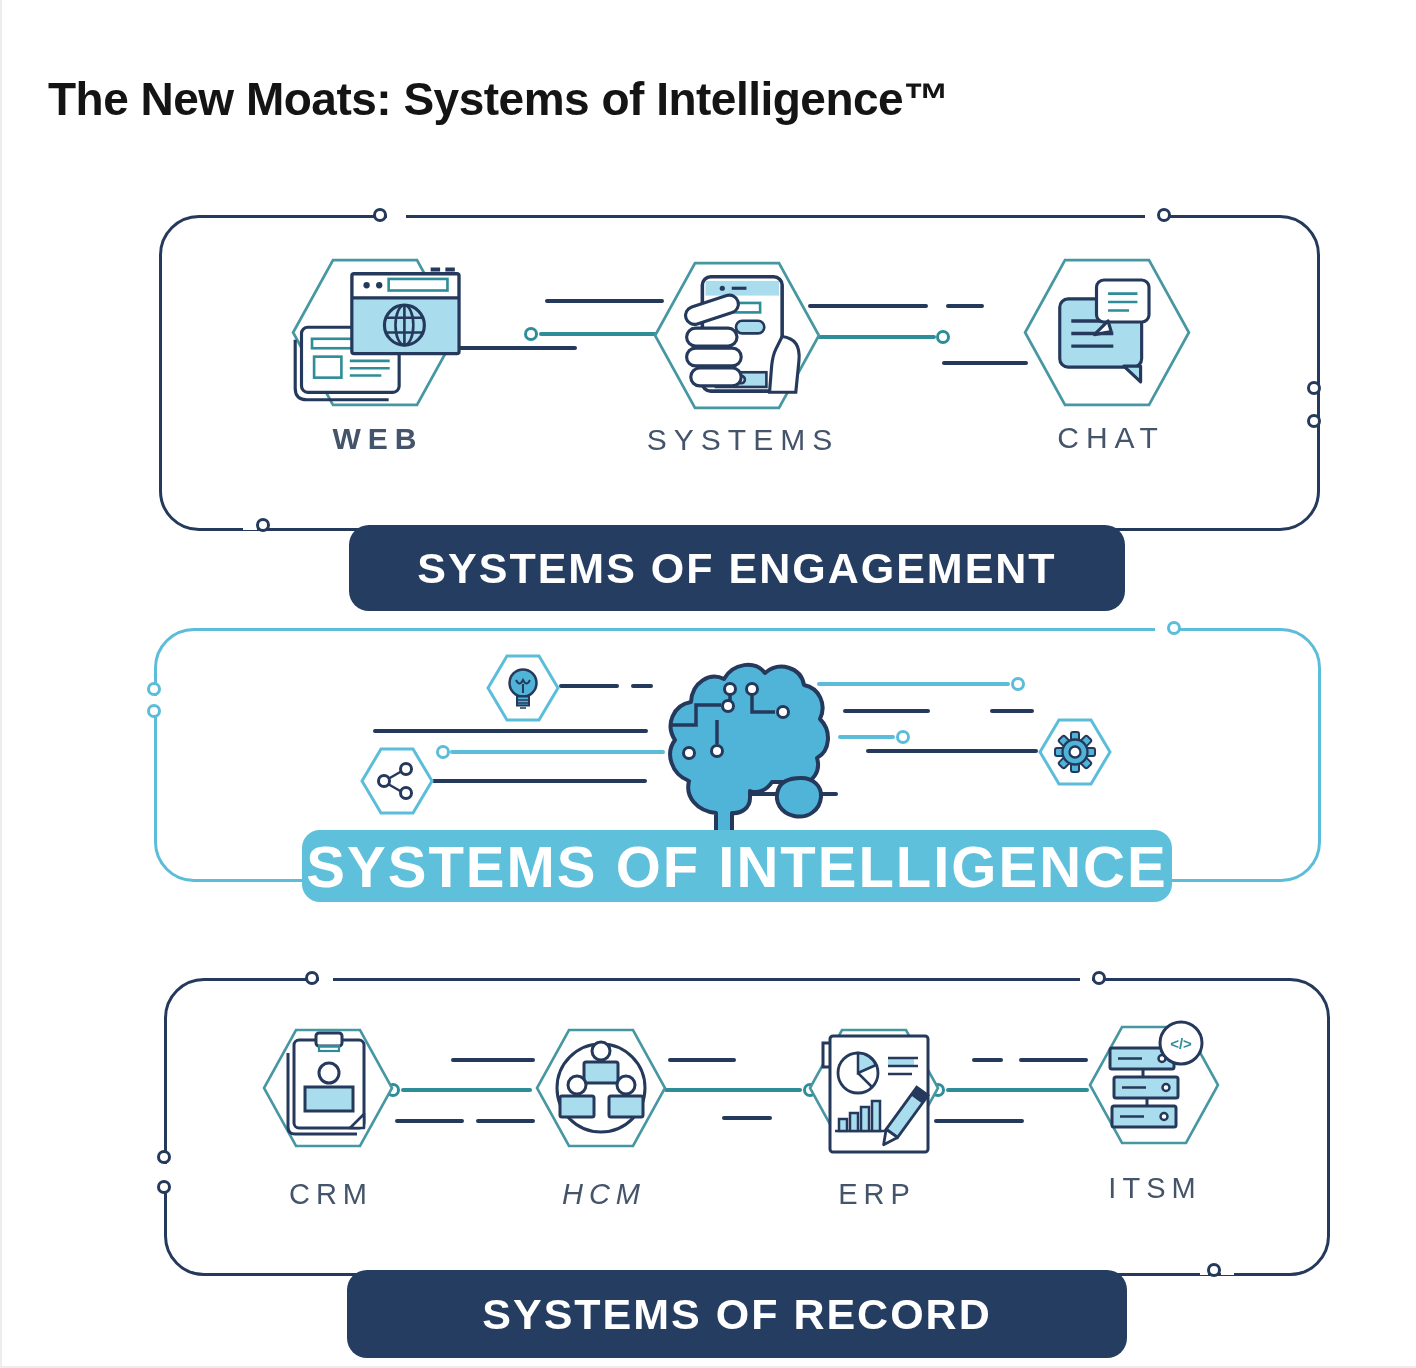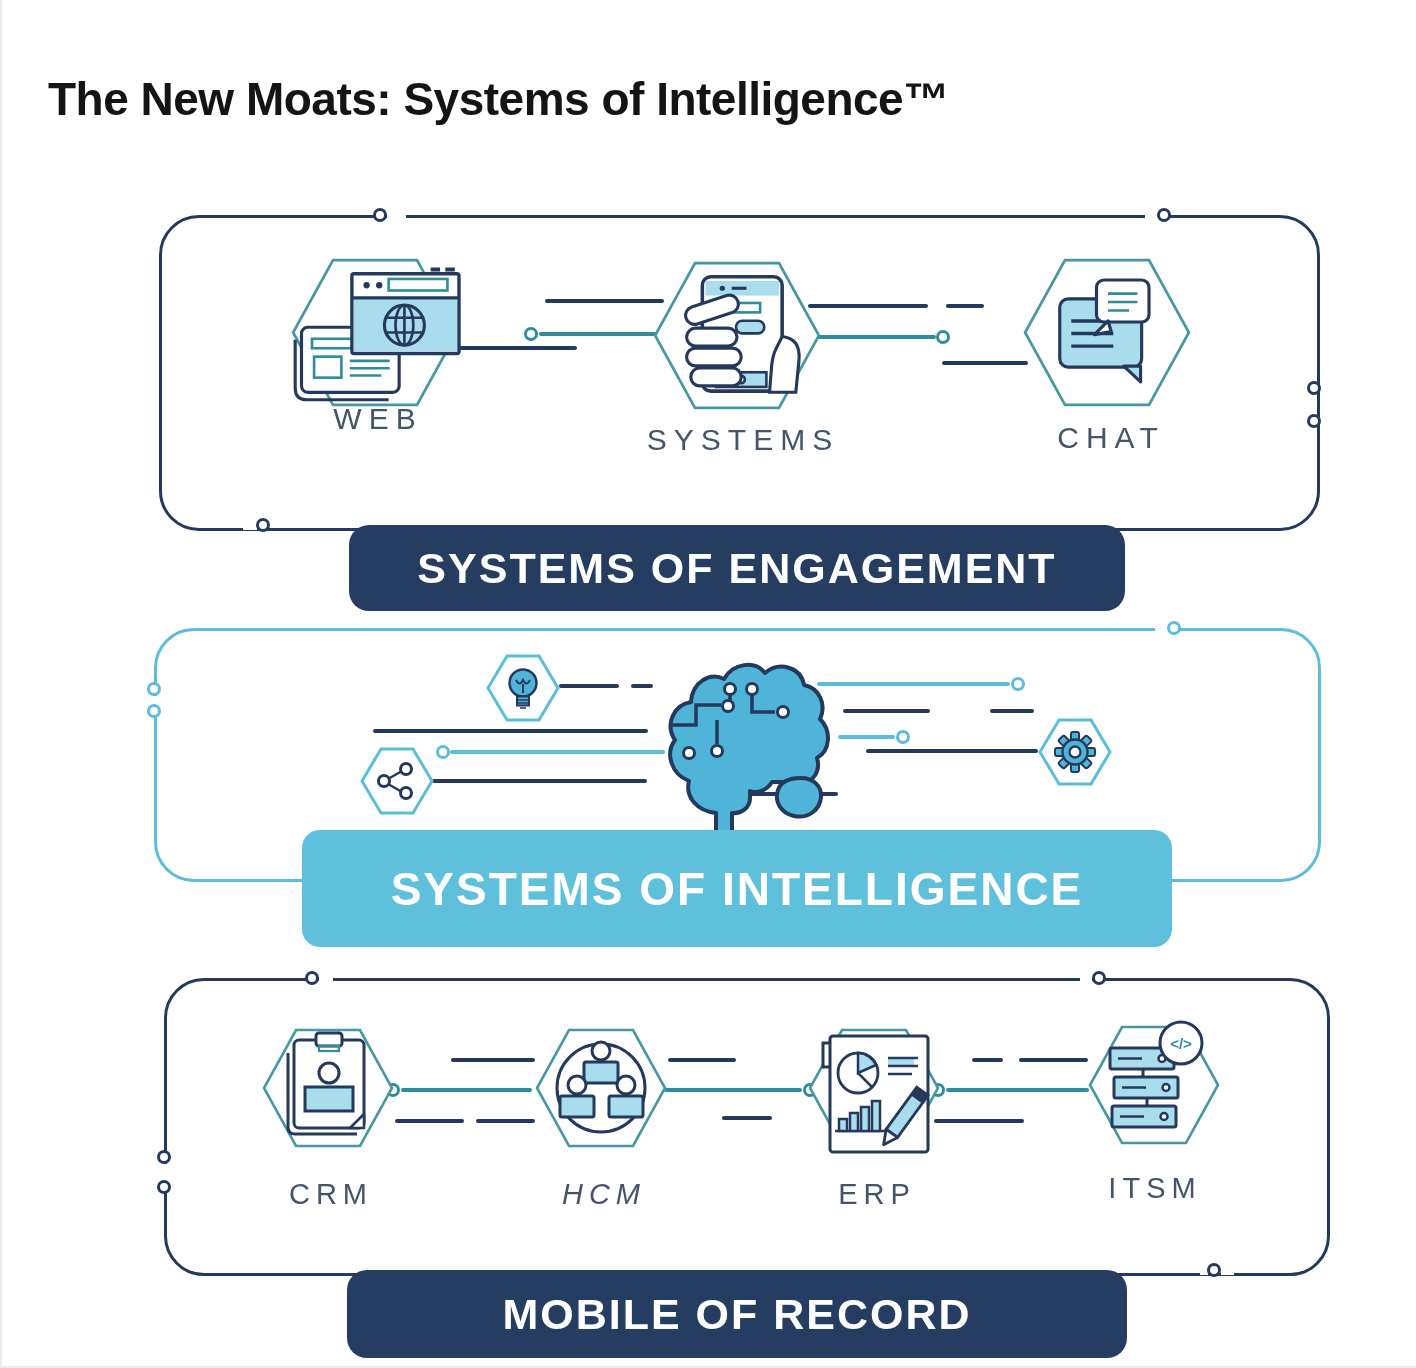--- a/index.html
+++ b/index.html
@@ -112,21 +112,21 @@
       <polygon points="60,16 140,16 178,85 140,154 60,154 22,85" fill="#fff" stroke="#4697A2" stroke-width="2.6"></polygon>
       <rect x="55" y="53" width="78" height="65" rx="8" fill="#A9DCEC" stroke="#24395B" stroke-width="3"></rect>
       <path d="M116,117 l16,15 v-15 z" fill="#A9DCEC" stroke="#24395B" stroke-width="3" stroke-linejoin="round"></path>
       <path d="M66,74 h32 M66,86 h40 M66,98 h40" stroke="#24395B" stroke-width="3.2"></path>
       <rect x="90" y="35" width="50" height="40" rx="7" fill="#fff" stroke="#24395B" stroke-width="3"></rect>
       <path d="M101,74 l-13,13 16,-3 z" fill="#fff" stroke="#24395B" stroke-width="3" stroke-linejoin="round"></path>
       <path d="M101,48 h28 M101,56 h28 M101,64 h20" stroke="#2E8D98" stroke-width="2.5"></path>
     </svg>
   </div>
 
-  <div class="hex-label" style="left:376px;top:419px;font-size:30px;letter-spacing:7px;">WEB</div>
+  <div class="hex-label" style="left:376px;top:439px;font-size:30px;letter-spacing:7px;font-weight:bold;">WEB</div>
   <div class="hex-label" style="left:741px;top:440px;font-size:30px;letter-spacing:7px;">SYSTEMS</div>
   <div class="hex-label" style="left:1109px;top:438px;font-size:30px;letter-spacing:7px;">CHAT</div>
 
   <div class="banner navy" style="left:347px;top:482px;width:776px;height:86px;font-size:43px;">SYSTEMS OF ENGAGEMENT</div>
 
   <div class="layer-box sky" style="left:152px;top:628px;width:1161px;height:248px;"></div>
   <div class="patch" style="left:1153px;top:624px;width:13px;height:9px;"></div>
   <div class="patch" style="left:148px;top:696px;width:10px;height:9px;"></div>
   <div class="ring sky" style="left:1172px;top:628px;"></div>
   <div class="ring sky" style="left:152px;top:689px;"></div>
@@ -193,21 +193,21 @@
         <rect x="36" y="17" width="8" height="40" rx="2" fill="#4FB4D8" stroke="#24395B" stroke-width="2"></rect>
         <rect x="36" y="17" width="8" height="40" rx="2" transform="rotate(45 40 37)" fill="#4FB4D8" stroke="#24395B" stroke-width="2"></rect>
         <rect x="36" y="17" width="8" height="40" rx="2" transform="rotate(90 40 37)" fill="#4FB4D8" stroke="#24395B" stroke-width="2"></rect>
         <rect x="36" y="17" width="8" height="40" rx="2" transform="rotate(135 40 37)" fill="#4FB4D8" stroke="#24395B" stroke-width="2"></rect>
         <circle cx="40" cy="37" r="12.5" fill="#4FB4D8" stroke="#24395B" stroke-width="2.3"></circle>
         <circle cx="40" cy="37" r="5.5" fill="#fff" stroke="#24395B" stroke-width="2.3"></circle>
       </g>
     </svg>
   </div>
 
-  <div class="banner sky" style="left:300px;top:830px;width:870px;height:117px;font-size:46px;border-radius:18px;">SYSTEMS OF INTELLIGENCE</div>
+  <div class="banner sky" style="left:300px;top:830px;width:870px;height:72px;font-size:58px;border-radius:18px;">SYSTEMS OF INTELLIGENCE</div>
 
   <div class="layer-box" style="left:162px;top:978px;width:1160px;height:292px;"></div>
   <div class="patch" style="left:317px;top:974px;width:14px;height:9px;"></div>
   <div class="patch" style="left:1078px;top:974px;width:12px;height:9px;"></div>
   <div class="patch" style="left:158px;top:1164px;width:10px;height:17px;"></div>
   <div class="patch" style="left:1198px;top:1266px;width:8px;height:9px;"></div>
   <div class="patch" style="left:1219px;top:1266px;width:13px;height:9px;"></div>
   <div class="ring" style="left:310px;top:978px;"></div>
   <div class="ring" style="left:1097px;top:978px;"></div>
   <div class="ring" style="left:162px;top:1157px;"></div>
@@ -294,15 +294,15 @@
       <circle cx="112" cy="33" r="21" fill="#fff" stroke="#24395B" stroke-width="3"></circle>
       <text x="112" y="39" text-anchor="middle" font-size="15" font-weight="bold" fill="#2E8D98" font-family="Liberation Sans, sans-serif">&lt;/&gt;</text>
     </svg>
   </div>
 
   <div class="hex-label" style="left:329px;top:1194px;font-size:29px;letter-spacing:6px;">CRM</div>
   <div class="hex-label" style="left:602px;top:1194px;font-size:29px;letter-spacing:6px;font-style:italic;">HCM</div>
   <div class="hex-label" style="left:875px;top:1194px;font-size:29px;letter-spacing:6px;">ERP</div>
   <div class="hex-label" style="left:1153px;top:1188px;font-size:29px;letter-spacing:6px;">ITSM</div>
 
-  <div class="banner navy" style="left:345px;top:1227px;width:780px;height:88px;font-size:43px;">MOBILE OF RECORD</div>
+  <div class="banner navy" style="left:345px;top:1227px;width:780px;height:88px;font-size:43px;">SYSTEMS OF RECORD</div>
 
 </div>
 
 </body></html>

